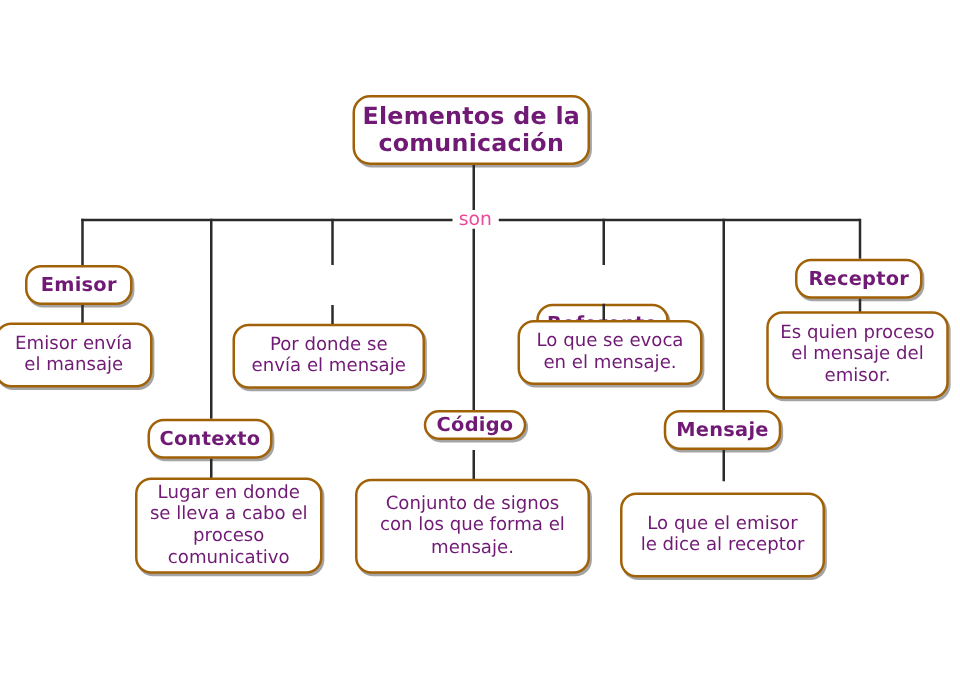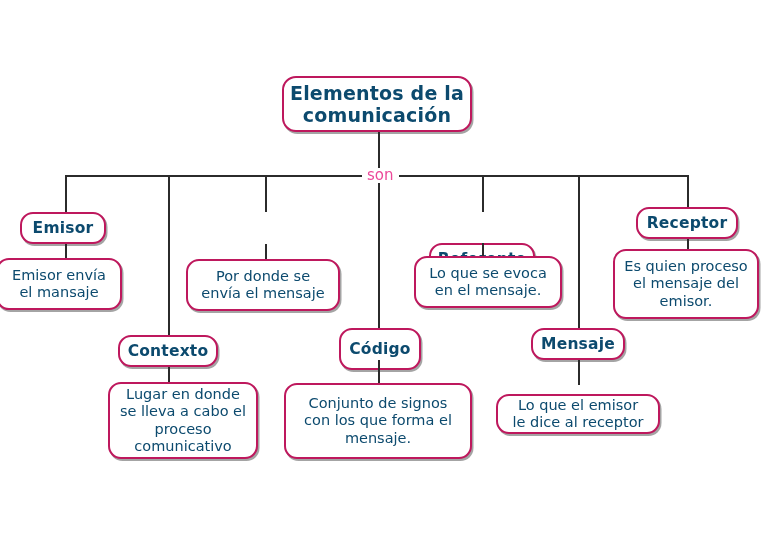--- a/index.html
+++ b/index.html
@@ -24,27 +24,27 @@
     background: #2b2b2b;
   }
   .line.h { height: 2px; }
   .line.v { width: 2px; }
 
   
   .node {
     position: absolute;
     box-sizing: border-box;
     background: #ffffff;
-    border: 2px solid #be185d;
+    border: 2px solid #a16207;
     border-radius: 12px;
     display: flex;
     align-items: center;
     justify-content: center;
     text-align: center;
-    color: #0c4a6e;
+    color: #701a75;
     box-shadow: 1.5px 2px 0 rgba(90,90,90,0.55);
   }
   .node .txt {
     display: block;
     line-height: 1.18;
     padding: 0 4px;
     white-space: pre-line;
   }
 
   
@@ -121,21 +121,21 @@
 se lleva a cabo el
 proceso comunicativo</span>
   </div>
 
   <div class="line v" style="left:265px; top:244px; height:18px;"></div>
   <div class="node desc" style="left:186px; top:259px; width:154px; height:52px;">
     <span class="txt">Por donde se
 envía el mensaje</span>
   </div>
 
-  <div class="node cat" style="left:339px; top:328px; width:82px; height:42px;">
+  <div class="node cat" style="left:339px; top:328px; width:82px; height:24px;">
     <span class="txt">Código</span>
   </div>
   <div class="line v" style="left:378px; top:360px; height:24px;"></div>
   <div class="node desc" style="left:284px; top:383px; width:188px; height:76px;justify-content:center;">
     <span class="txt">Conjunto de signos
 con los que forma el
 mensaje.</span>
   </div>
 
   <div class="node cat" style="left:429px; top:211px; width:106px; height:32px;margin-top:32px;">
@@ -144,21 +144,21 @@
   <div class="line v" style="left:482px; top:243px; height:16px;"></div>
   <div class="node desc" style="left:414px; top:256px; width:148px; height:52px;">
     <span class="txt">Lo que se evoca
 en el mensaje.</span>
   </div>
 
   <div class="node cat" style="left:531px; top:328px; width:94px; height:32px;text-align:center;">
     <span class="txt">Mensaje</span>
   </div>
   <div class="line v" style="left:578px; top:360px; height:25px;"></div>
-  <div class="node desc" style="left:496px; top:394px; width:164px; height:40px;">
+  <div class="node desc" style="left:496px; top:394px; width:164px; height:68px;">
     <span class="txt">Lo que el emisor
 le dice al receptor</span>
   </div>
 
   <div class="node cat" style="left:636px; top:207px; width:102px; height:32px;">
     <span class="txt">Receptor</span>
   </div>
   <div class="line v" style="left:687px; top:239px; height:14px;"></div>
   <div class="node desc" style="left:613px; top:249px; width:146px; height:70px;">
     <span class="txt">Es quien proceso

